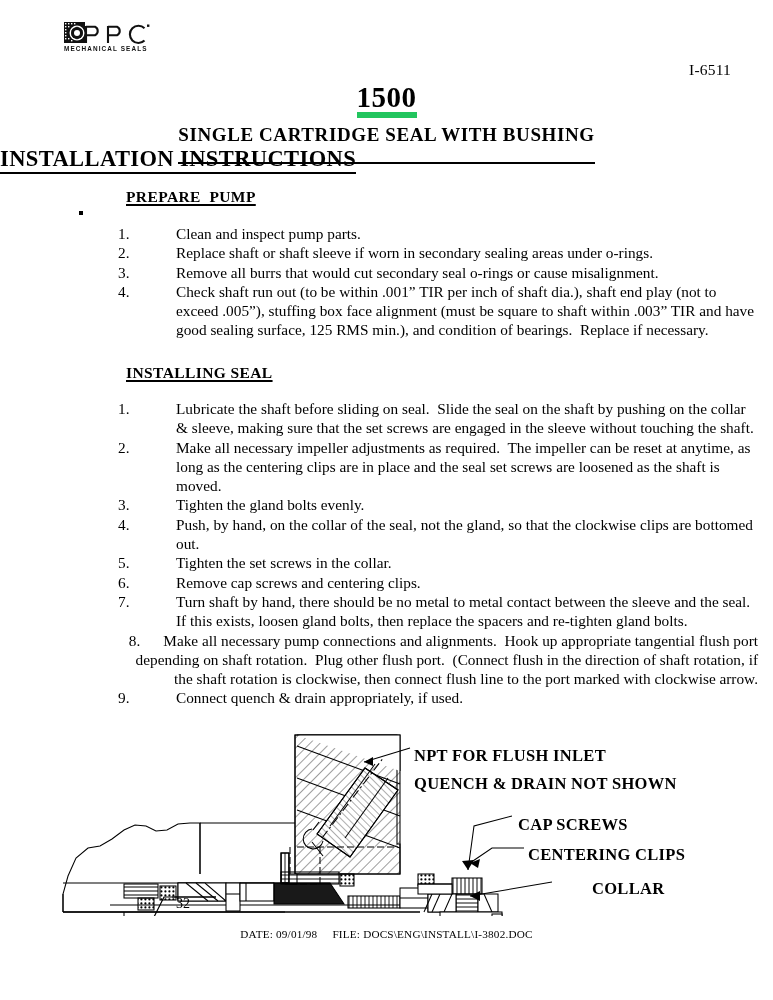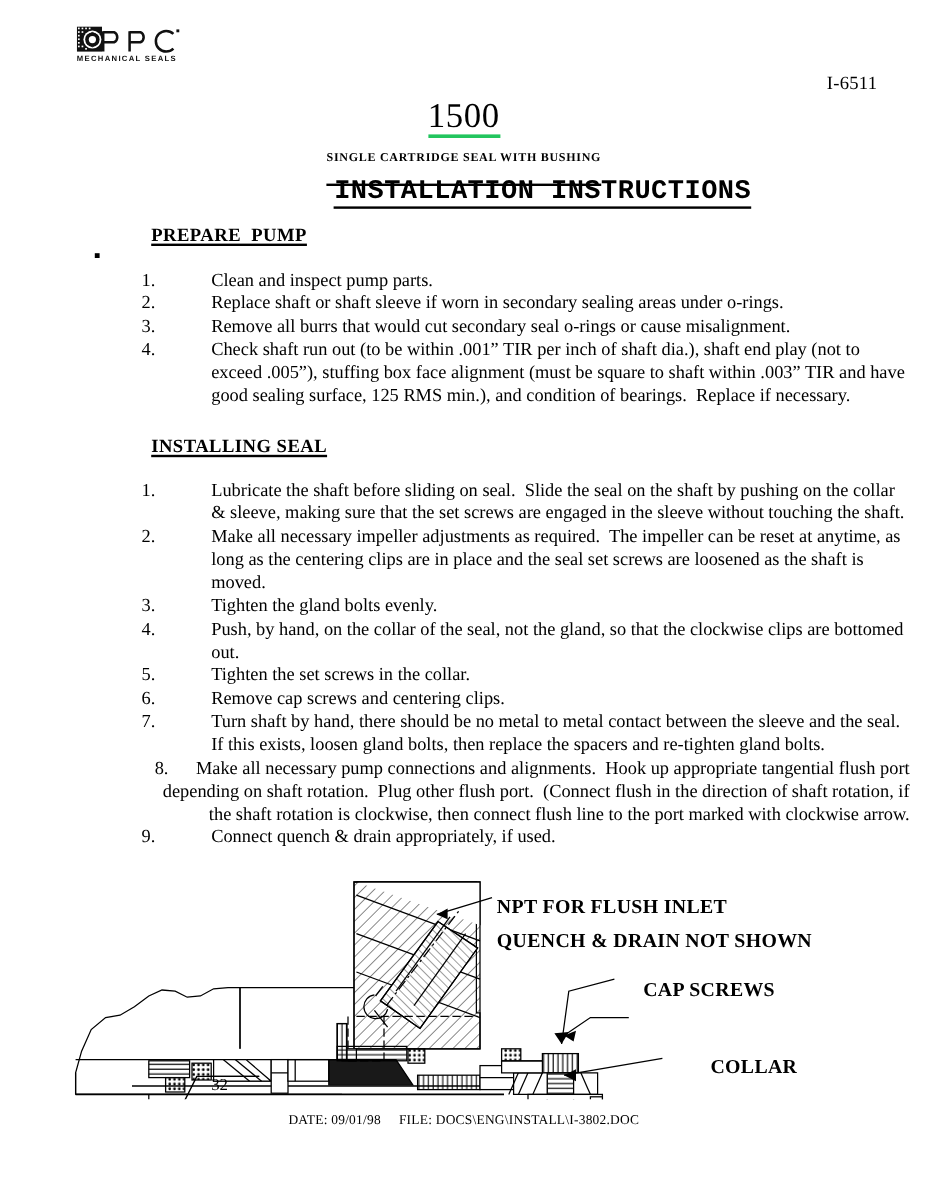--- a/index.html
+++ b/index.html
@@ -45,45 +45,44 @@
   
   .title-block {
     position: absolute;
     left: 0;
     top: 82px;
     width: 773px;
     text-align: center;
   }
   .main-title {
     font-size: 29px;
-    font-weight: normal;
+    font-weight: bold;
     letter-spacing: 0.5px;
     line-height: 1.05;
     display: inline-block;
-    border-bottom: 3px solid #22c55e;
+    border-bottom: 6px solid #22c55e;
     padding-bottom: 0px;
   }
   .sub-title-wrap {
     margin-top: 6px;
   }
   .sub-title {
-    font-size: 10px;
+    font-size: 19px;
     font-weight: bold;
     letter-spacing: 0.6px;
     display: inline-block;
     border-bottom: 2px solid #000;
     padding-bottom: 16px;
   }
   .instr-title-wrap {
     position: absolute;
     left: 0;
     top: 146px;
     width: 626px;
-    text-align: right;
-    font-family: Liberation Mono, monospace;
+    text-align: left;
   }
   .instr-title {
     font-size: 22.5px;
     font-weight: bold;
     letter-spacing: 0.4px;
     display: inline-block;
     border-bottom: 2.5px solid #000;
     padding-bottom: 0px;
   }
 
@@ -153,21 +152,21 @@
   .callout {
     position: absolute;
     font-family: "Liberation Serif", "DejaVu Serif", serif;
     font-size: 16.5px;
     font-weight: bold;
     letter-spacing: 0.3px;
     white-space: nowrap;
   }
   #callout-npt       { left: 414px; top: 746px; }
   #callout-quench    { left: 414px; top: 774px; }
-  #callout-capscrews { left: 536px; top: 815px; }
+  #callout-capscrews { left: 518px; top: 815px; }
   #callout-clips     { left: 528px; top: 845px; }
   #callout-collar    { left: 558px; top: 879px; margin-left: 34px; }
 
   
   .footer {
     position: absolute;
     left: 0;
     top: 928px;
     width: 773px;
     text-align: center;
@@ -438,19 +437,20 @@
 
         <path d="M552 156 L470 170"></path>
         <polygon points="470,170 480,165 480,175" fill="#000" stroke="none"></polygon>
       </g>
     </svg>
   </div>
 
   <div class="callout" id="callout-npt">NPT FOR FLUSH INLET</div>
   <div class="callout" id="callout-quench">QUENCH &amp; DRAIN NOT SHOWN</div>
   <div class="callout" id="callout-capscrews">CAP SCREWS</div>
+  <div class="callout" id="callout-clips">CENTERING CLIPS</div>
   <div class="callout" id="callout-collar">COLLAR</div>
 
   <div class="footer">
     <span>DATE: 09/01/98</span><span>     </span><span>FILE: DOCS\ENG\INSTALL\I-3802.DOC</span>
   </div>
 
 </div>
 
 </body></html>

